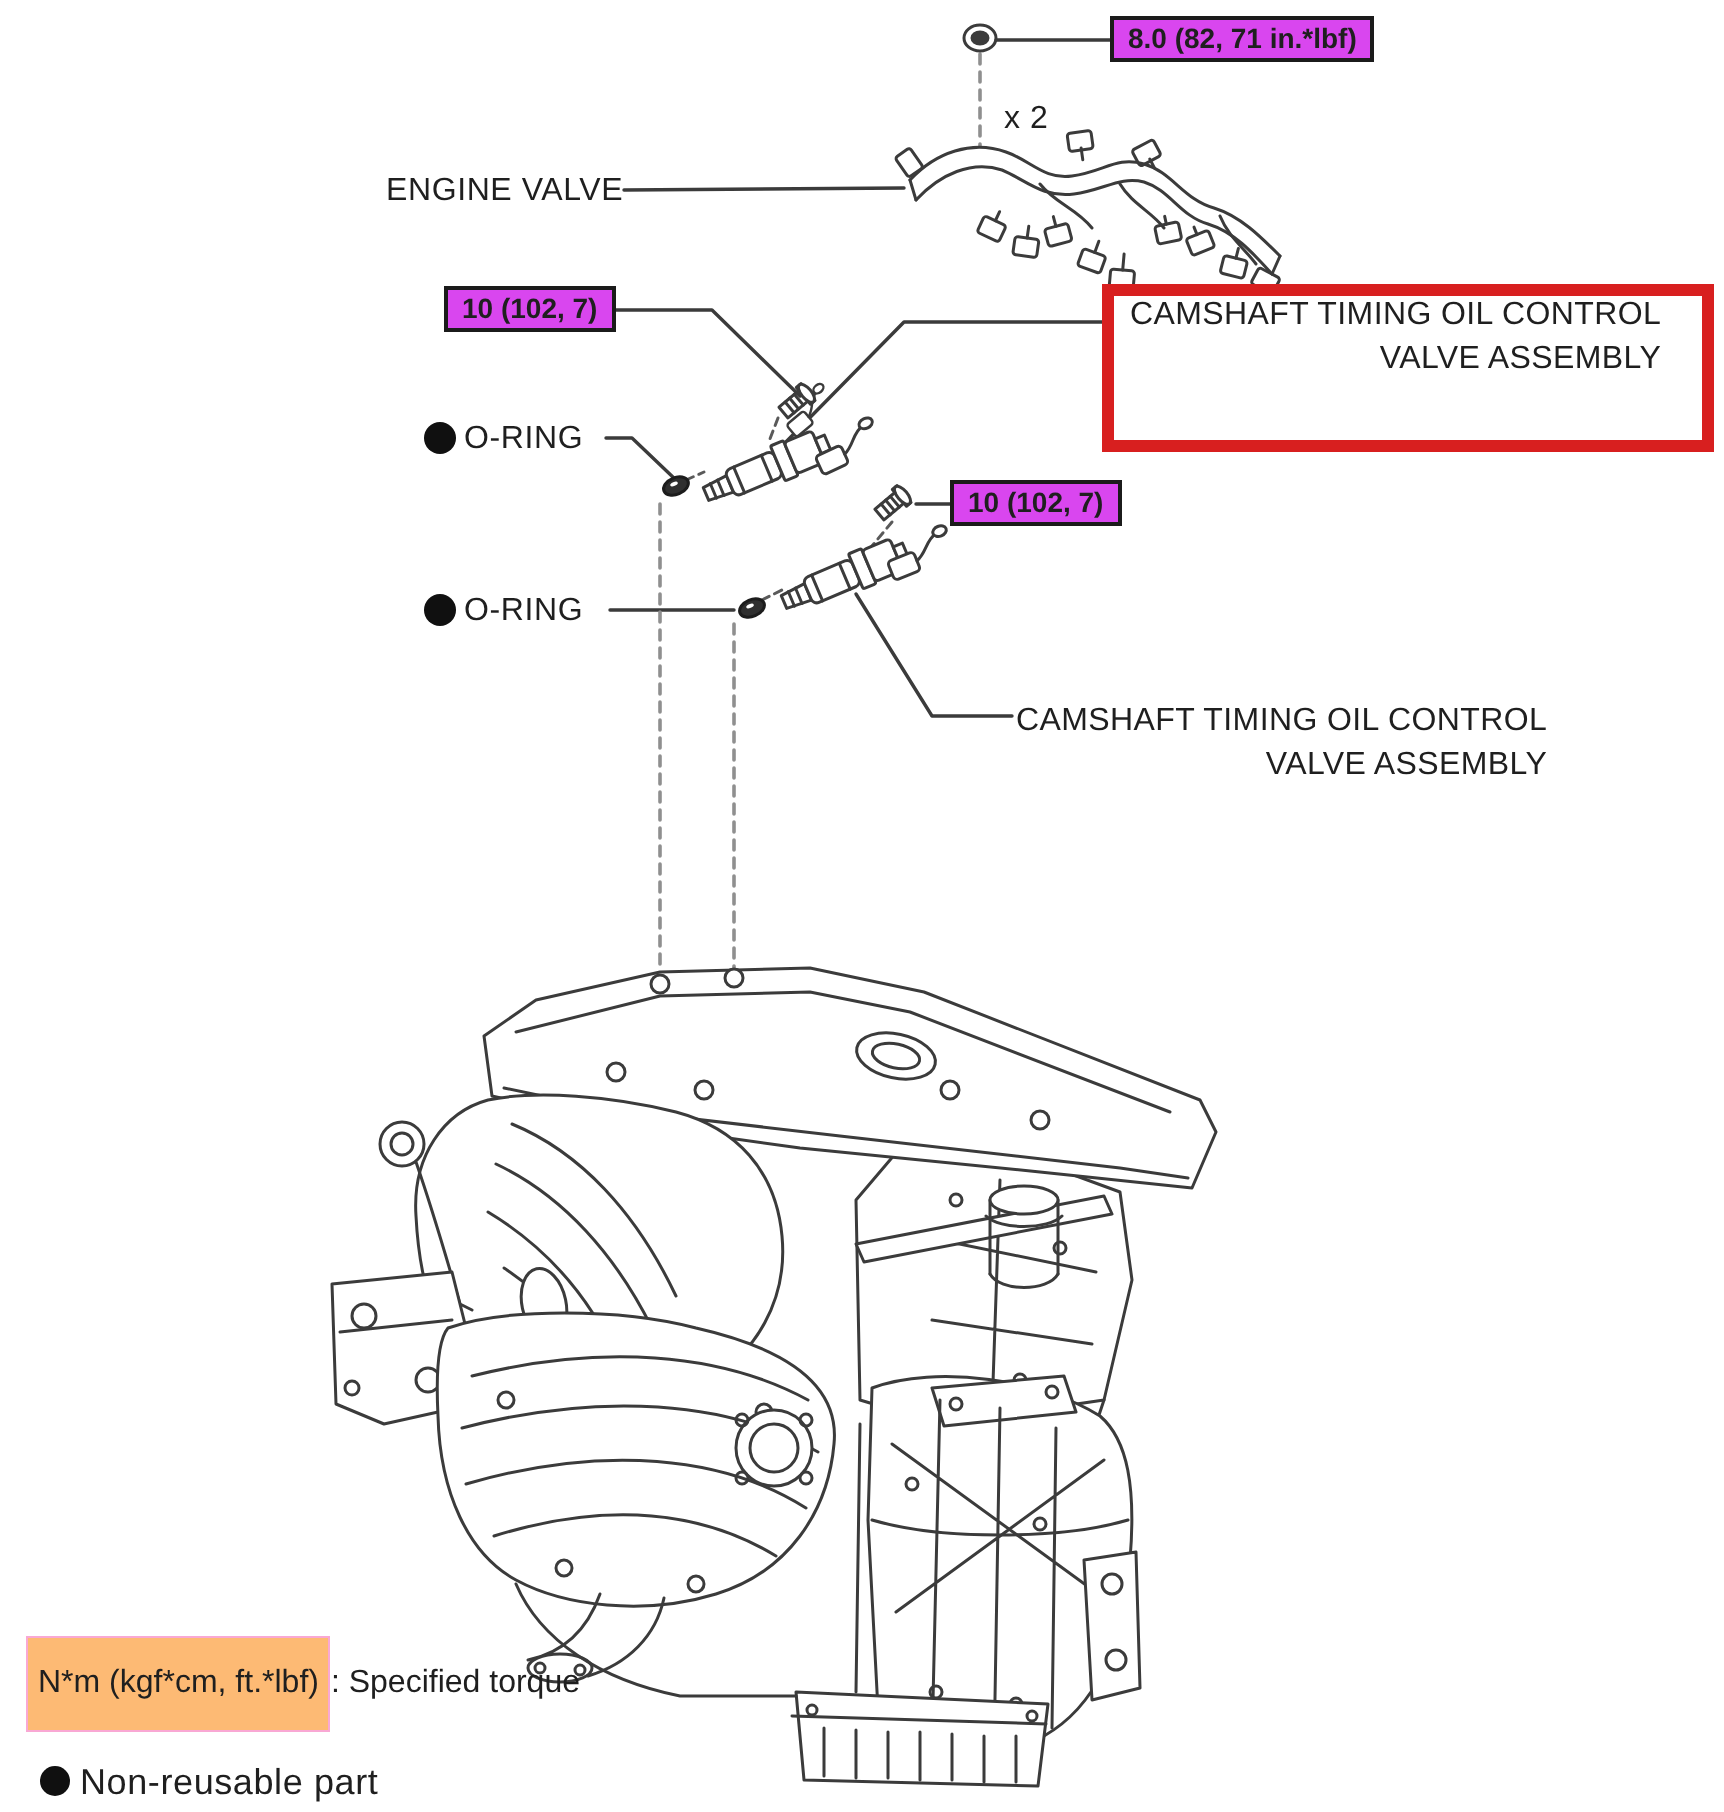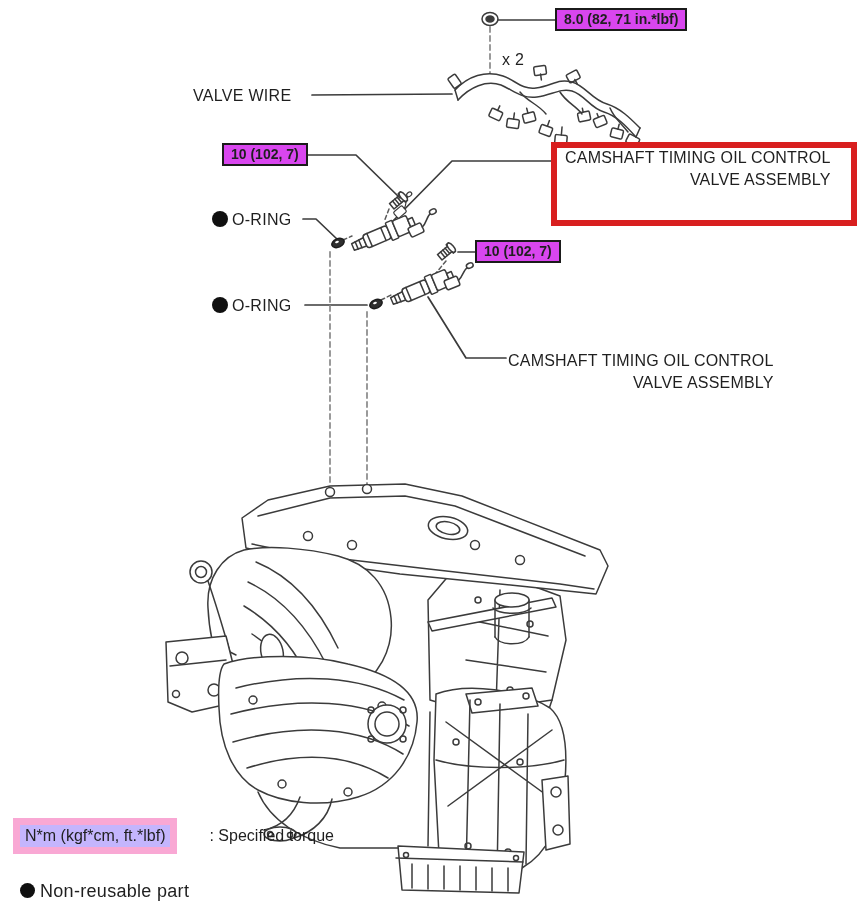--- a/index.html
+++ b/index.html
@@ -15,22 +15,22 @@
     font-weight:bold;font-size:14px;line-height:17px;padding:1px 7px;white-space:nowrap;
   }
   .bullet{position:absolute;background:#101010;border-radius:50%;}
   .redbox{
     position:absolute;left:551px;top:142px;width:306px;height:84px;
     border:6px solid #d81f1f;box-sizing:border-box;background:transparent;
   }
   .vlabel{position:absolute;font-size:16px;line-height:22px;letter-spacing:.2px;text-align:right;}
   .vlabel span{display:block;white-space:nowrap;}
   .legend-row{position:absolute;font-size:16px;line-height:24px;white-space:nowrap;display:flex;align-items:center;}
-  .legendbox{display:inline-block;border:7px solid #f9a8d4;background:#c4b5fd;padding:0 5px;line-height:22px;}
-  .legend-desc{display:inline-block;margin-left:32px;}
+  .legendbox{display:inline-block;border:1px solid #f9a8d4;background:#fdba74;padding:12px 5px;line-height:22px;}
+  .legend-desc{display:inline-block;}
 </style>
 </head>
 <body>
 
 <div class="stage">
 
   <svg class="art" width="862" height="906" viewBox="0 0 862 906" fill="none" stroke="#3b3b3b" stroke-width="1.5" stroke-linecap="round" stroke-linejoin="round">
 
     <g stroke="#3b3b3b" stroke-width="1.7">
       <path d="M498,20 L555,20"></path>
@@ -267,21 +267,21 @@
         <path d="M398,846 L524,852 L519,893 L402,890 Z" fill="#ffffff"></path>
         <path d="M396,858 L523,862"></path>
         <path d="M412,864 L412,888 M428,865 L428,889 M444,866 L444,889 M460,866 L460,890 M476,867 L476,890 M492,868 L492,891 M508,868 L508,891"></path>
         <circle cx="406" cy="855" r="2.5"></circle>
           <circle cx="516" cy="858" r="2.5"></circle>
         <path d="M258,792 C270,820 300,840 340,848 L398,848"></path>
       </g>
     </g>
   </svg>
 
-  <div class="lbl" style="left:193px;top:86px;">VALVE WIRE</div>
+  <div class="lbl" style="left:193px;top:86px;">ENGINE VALVE</div>
 
   <div class="lbl" style="left:502px;top:22px;margin-top:28px;">x 2</div>
 
   <div class="torque-box" style="left:555px;top:8px;">8.0 (82, 71 in.*lbf)</div>
 
   <div class="torque-box" style="left:222px;top:143px;">10 (102, 7)</div>
 
   <div class="torque-box" style="left:475px;top:240px;">10 (102, 7)</div>
 
   <span class="bullet" style="left:212px;top:211px;width:16px;height:16px;"></span>

